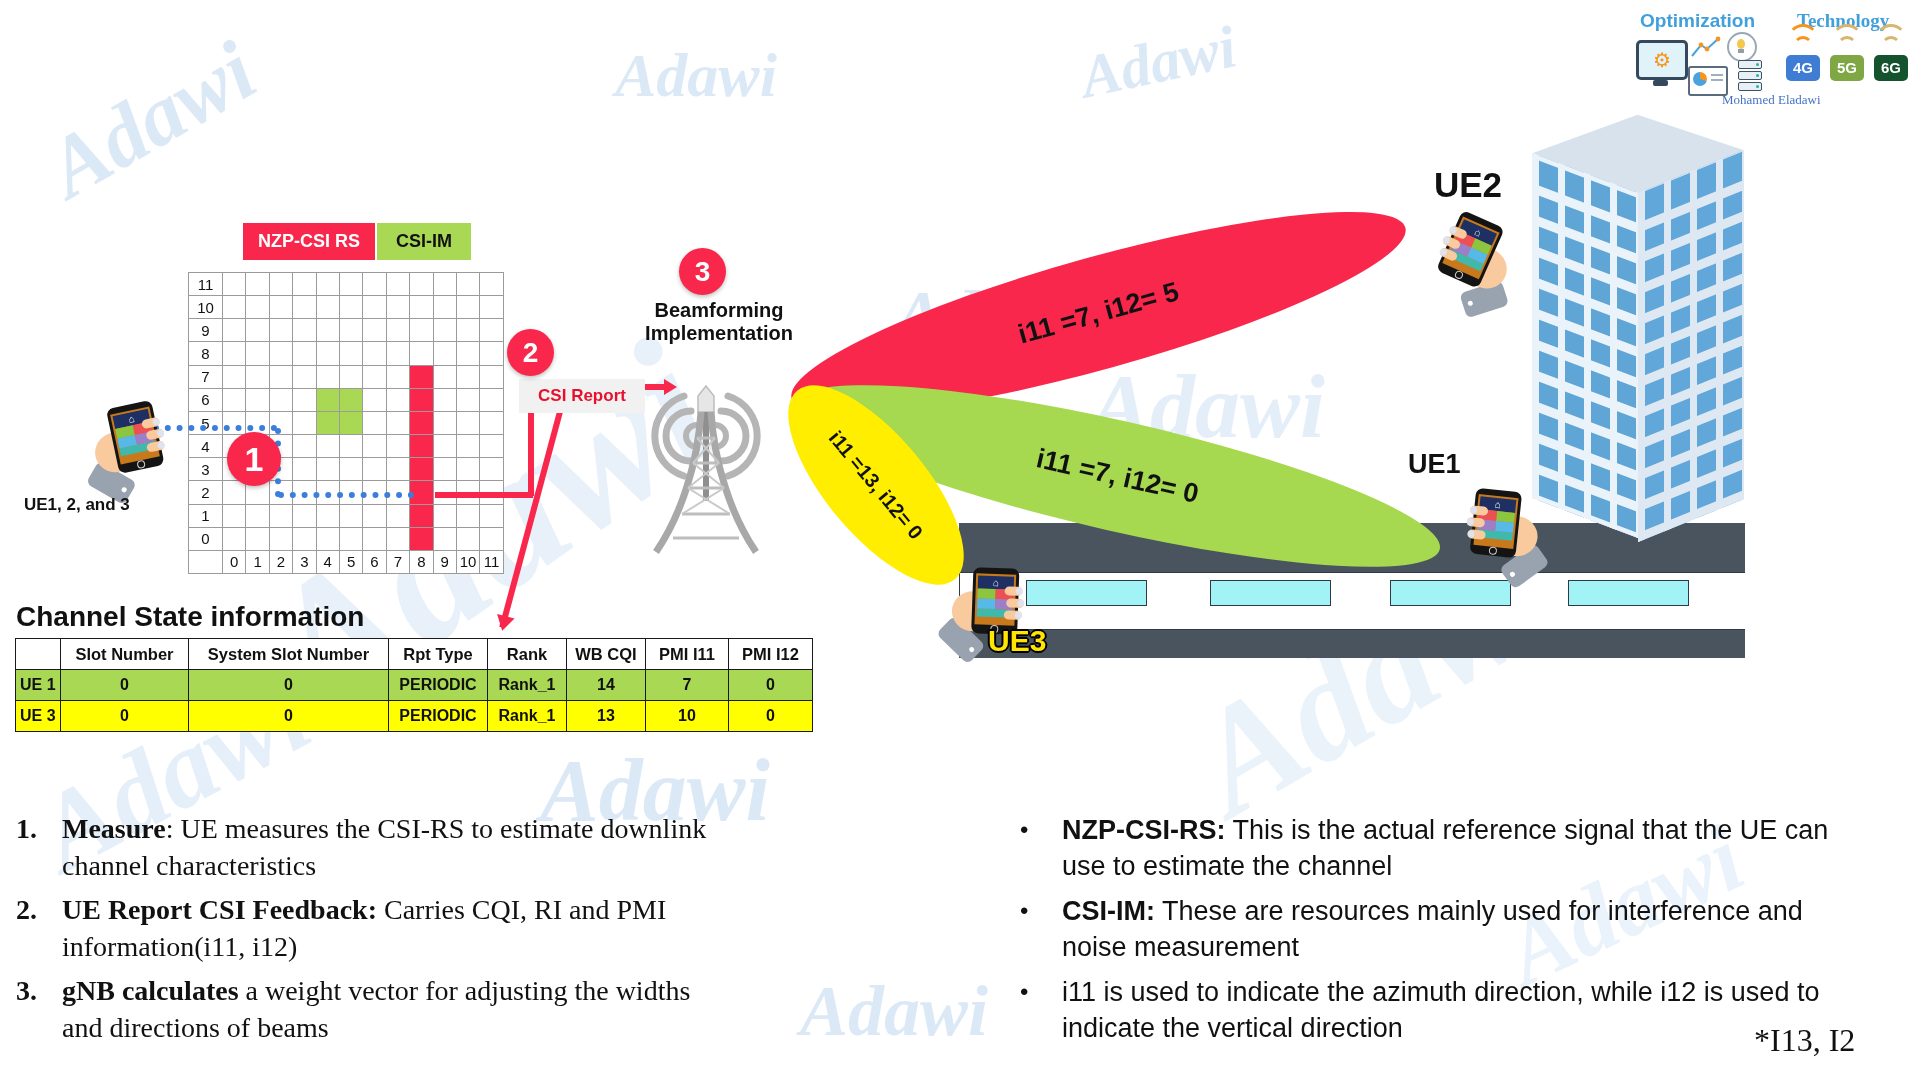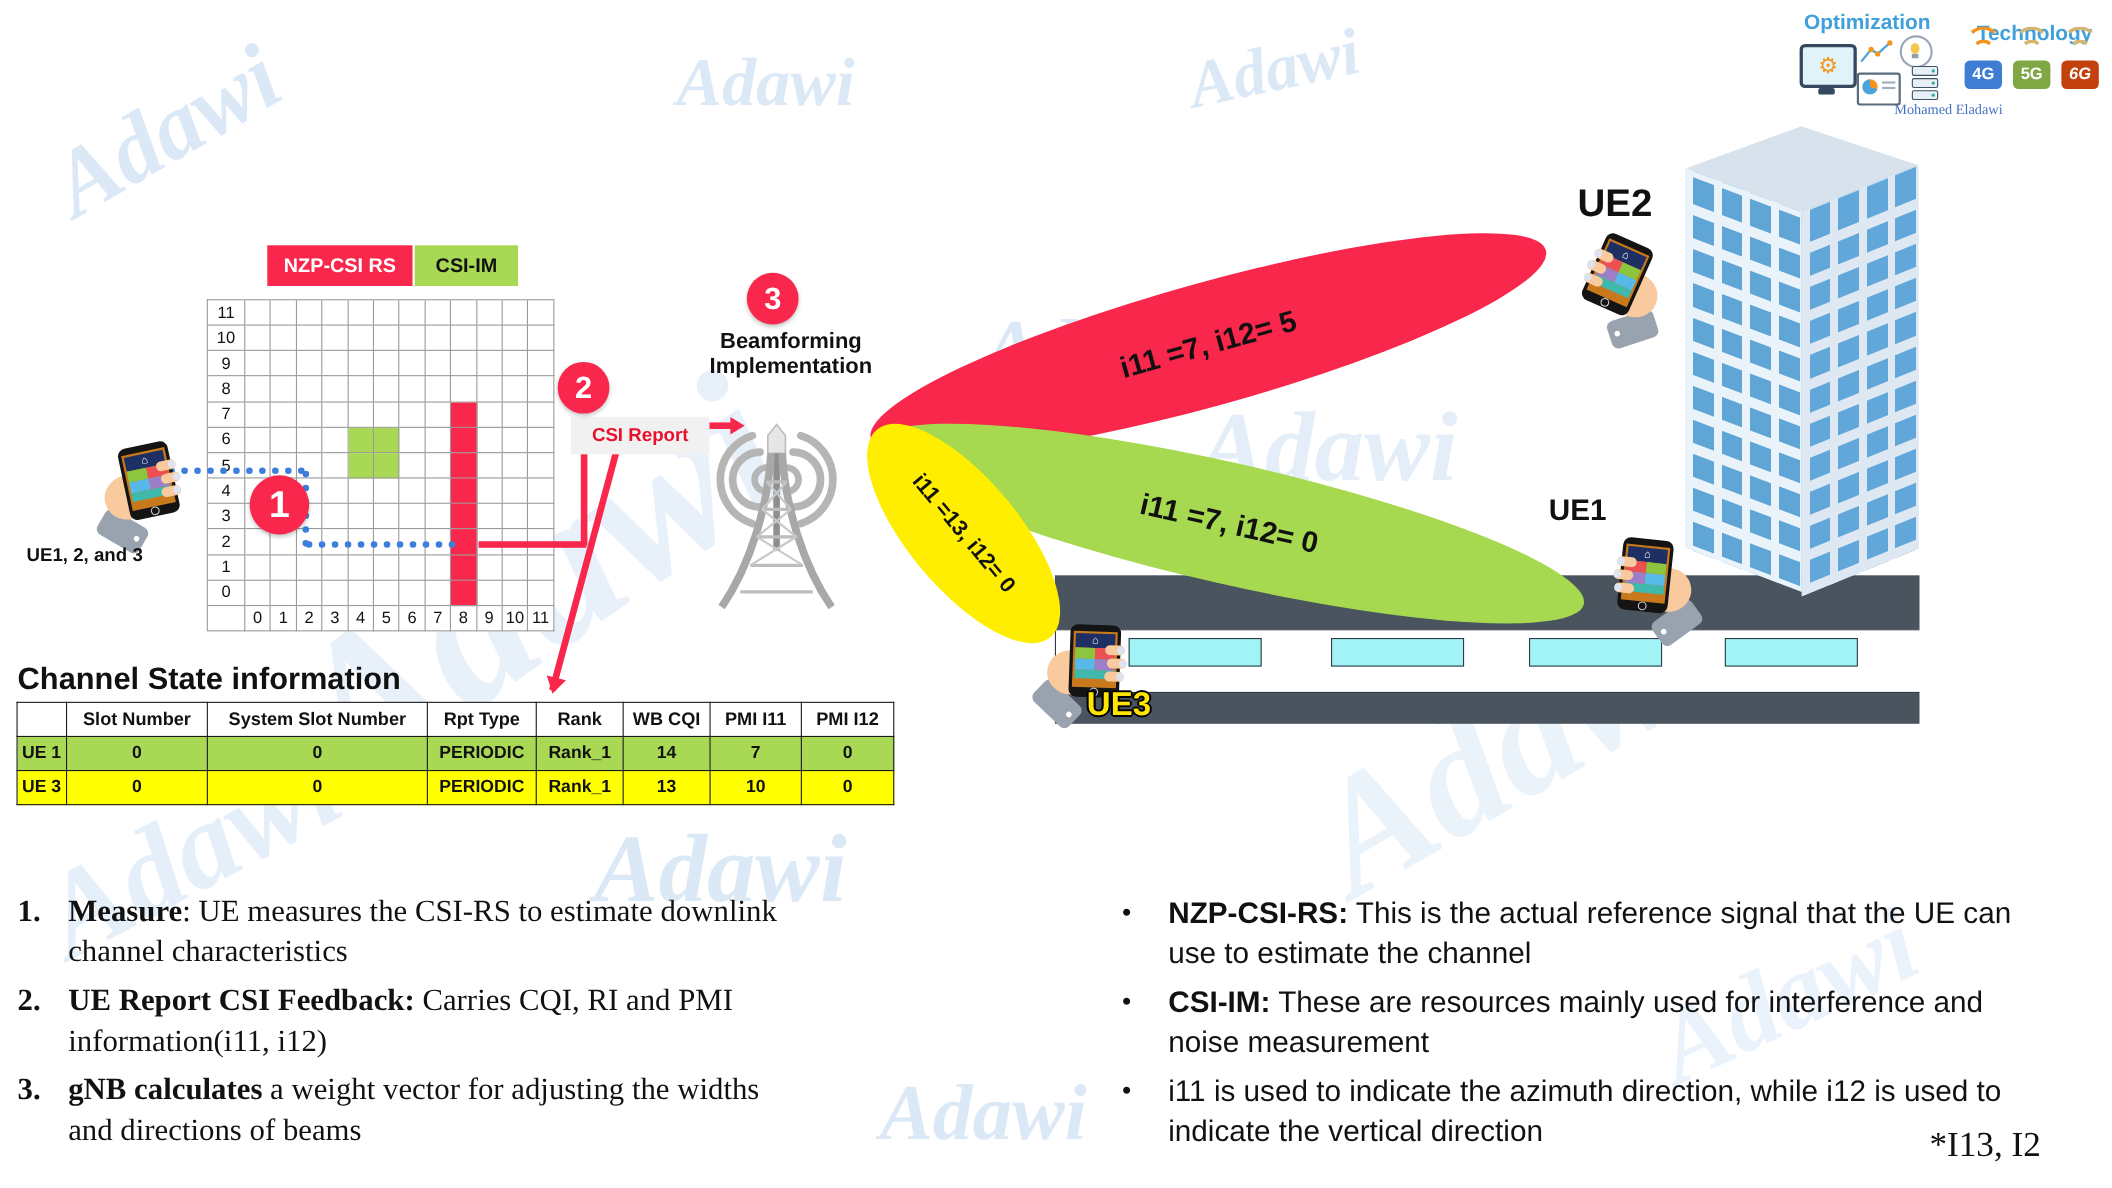--- a/index.html
+++ b/index.html
@@ -180,21 +180,21 @@
   <span class="wm" style="left:1090px;top:355px;font-size:90px;opacity:.75;">Adawi</span>
   <span class="wm" style="left:240px;top:420px;font-size:190px;transform:rotate(-35deg);opacity:.65;">Adawi</span>
   <span class="wm" style="left:30px;top:710px;font-size:110px;transform:rotate(-28deg);opacity:.7;">Adawi</span>
   <span class="wm" style="left:540px;top:740px;font-size:88px;">Adawi</span>
   <span class="wm" style="left:1180px;top:590px;font-size:150px;transform:rotate(-30deg);opacity:.55;">Adawi</span>
   <span class="wm" style="left:800px;top:970px;font-size:72px;">Adawi</span>
   <span class="wm" style="left:1500px;top:850px;font-size:95px;transform:rotate(-25deg);opacity:.6;">Adawi</span>
 
 
   <span class="brand-word" style="left:1640px;top:10px;">Optimization</span>
-  <span class="brand-word" style="left:1797px;top:20px;">Technology</span>
+  <span class="brand-word" style="left:1797px;top:10px;font-family:Liberation Serif, serif;">Technology</span>
   <div class="icon-monitor">
       <span class="gear">⚙</span>
     </div>
   <svg class="icon-chart" width="32" height="24">
     <polyline points="2,20 11,9 17,13 28,3" fill="none" stroke="#4aa3dc" stroke-width="2"></polyline>
     <circle cx="11" cy="9" r="2.4" fill="#f7941d"></circle>
       <circle cx="17" cy="13" r="2.4" fill="#f7941d"></circle>
       <circle cx="28" cy="3" r="2.4" fill="#f7941d"></circle>
   </svg>
   <div class="icon-bulb">
@@ -223,21 +223,21 @@
       <b style="width:26px;height:26px;border-top-color:#d8b56f;"></b>
       <b style="width:14px;height:14px;border-top-color:#d8b56f;"></b>
     </div>
     <span class="badge" style="background:#7fa845;">5G</span>
   </div>
   <div class="badge-stack" style="left:1874px;">
     <div class="wifi">
       <b style="width:26px;height:26px;border-top-color:#d8b56f;"></b>
       <b style="width:14px;height:14px;border-top-color:#d8b56f;"></b>
     </div>
-    <span class="badge" style="background:#c2410c;font-style:italic;">6G</span>
+    <span class="badge" style="background:#14532d;">6G</span>
   </div>
   <span class="author">Mohamed Eladawi</span>
 
   <div class="leg leg-nzp">NZP-CSI RS</div>
   <div class="leg leg-im">CSI-IM</div>
 
   <div class="rgrid" id="rgrid">
       <div>11</div>
       <div></div>
       <div></div>

